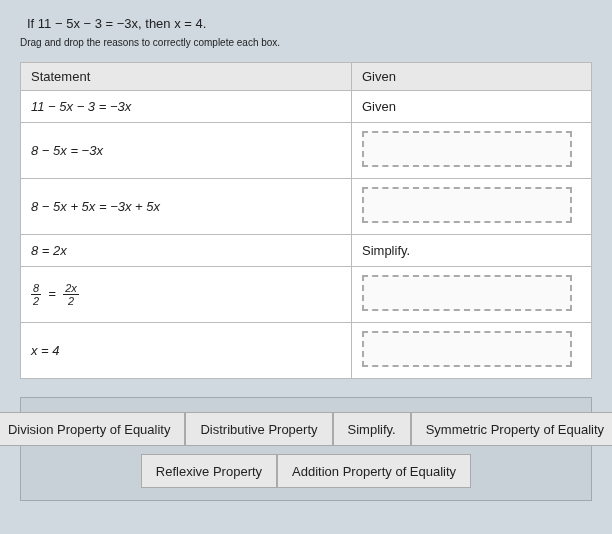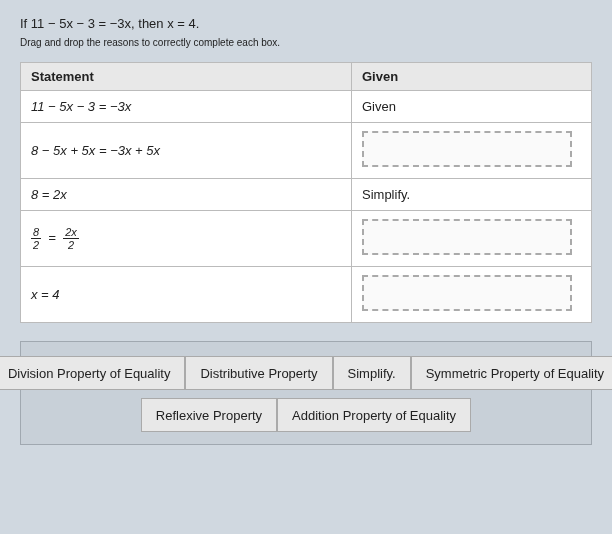--- a/index.html
+++ b/index.html
@@ -8,37 +8,38 @@
       font-size: 13px;
       background: #d0d8e0;
       width: 612px;
       min-height: 534px;
       padding: 16px 20px;
       color: #222;
     }
     .header-title {
       font-size: 13px;
       margin-bottom: 6px;
+      margin-left: 7px;
     }
     .header-subtitle {
       font-size: 10px;
       margin-bottom: 14px;
     }
     .proof-table {
       background: #fff;
       border: 1px solid #bbb;
       width: 100%;
       border-collapse: collapse;
       margin-bottom: 18px;
     }
     .proof-table th {
       background: #e8e8e8;
       border: 1px solid #bbb;
       padding: 6px 10px;
-      font-weight: bold;
+      font-weight: normal;
       font-size: 13px;
       text-align: left;
     }
     .proof-table td {
       border: 1px solid #bbb;
       padding: 8px 10px;
       font-size: 13px;
       vertical-align: middle;
     }
     .proof-table td.reason-cell {
@@ -116,20 +117,28 @@
 
     <tr>
       <td>
         <span class="math-text">11 − 5<i>x</i> − 3 = −3<i>x</i></span>
       </td>
       <td class="reason-cell">
         <span>Given</span>
       </td>
     </tr>
 
+    <tr>
+      <td>
+        <span class="math-text">8 − 5<i>x</i> = −3<i>x</i></span>
+      </td>
+      <td class="reason-cell">
+        <div class="drop-box"></div>
+      </td>
+    </tr>
 
     <tr>
       <td>
         <span class="math-text">8 − 5<i>x</i> + 5<i>x</i> = −3<i>x</i> + 5<i>x</i></span>
       </td>
       <td class="reason-cell">
         <div class="drop-box"></div>
       </td>
     </tr>
 

